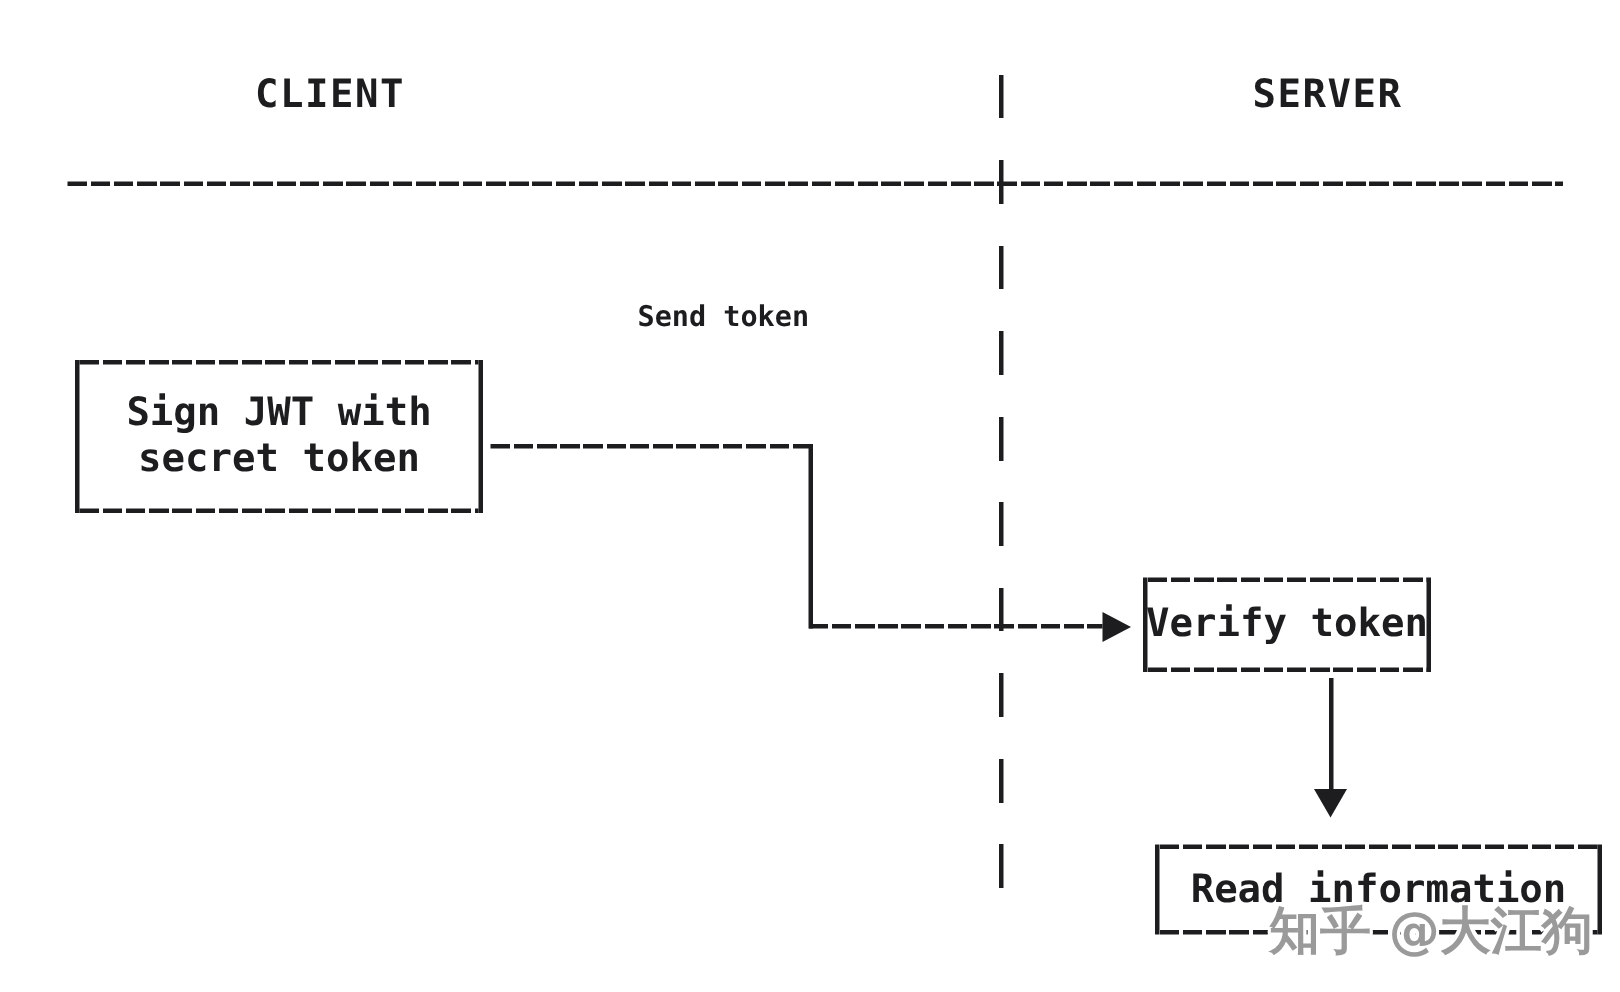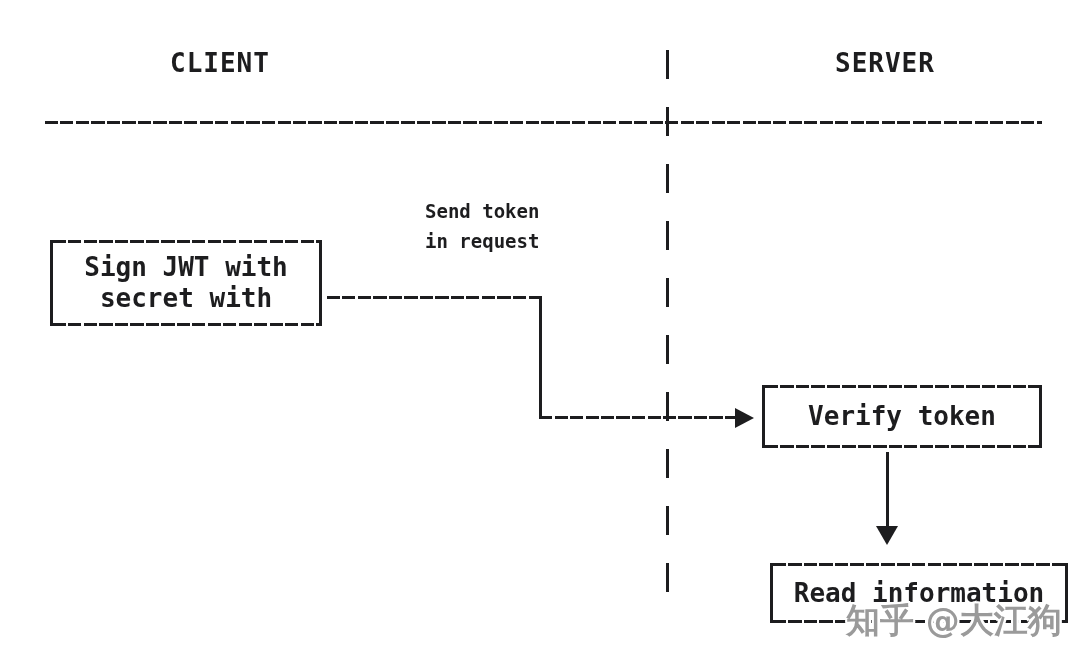--- a/index.html
+++ b/index.html
@@ -80,30 +80,30 @@
 
 <div class="canvas">
 
   <div class="lane-label" style="left:835px;top:48px;">SERVER</div>
   <div class="lane-label" style="left:170px;top:48px;">CLIENT</div>
 
   <div class="hdash" style="left:45px;top:121px;width:997px;"></div>
 
   <div class="lifeline" style="left:666px;top:50px;height:562px;"></div>
 
-  <div class="annotation" style="left:425px;top:196px;"><span>Send token</span><br><span>in request</span></div>
+  <div class="annotation" style="left:425px;top:196px;"><span>Send token</span><br></div>
 
-  <div class="node" style="left:50px;top:240px;width:272px;height:86px;"><span>Sign JWT with</span><span>secret with</span></div>
+  <div class="node" style="left:50px;top:240px;width:272px;height:102px;"><span>Sign JWT with</span><span>secret token</span></div>
 
   <div class="hdash" style="left:327px;top:296px;width:215px;"></div>
   <div class="vsolid" style="left:539px;top:296px;height:123px;"></div>
   <div class="hdash" style="left:539px;top:416px;width:196px;"></div>
   <div class="arrowhead-right" style="left:735px;top:408px;"></div>
 
-  <div class="node" style="left:762px;top:385px;width:280px;height:63px;"><span>Verify token</span></div>
+  <div class="node" style="left:762px;top:385px;width:192px;height:63px;"><span>Verify token</span></div>
 
   <div class="vsolid" style="left:886px;top:452px;height:74px;"></div>
   <div class="arrowhead-down" style="left:876px;top:526px;"></div>
 
   <div class="node" style="left:732px;top:563px;width:298px;height:60px;margin-left:38px;"><span>Read information</span></div>
 
   <div class="watermark" style="left:846px;top:598px;">知乎 @大江狗</div>
 
 </div>
 

